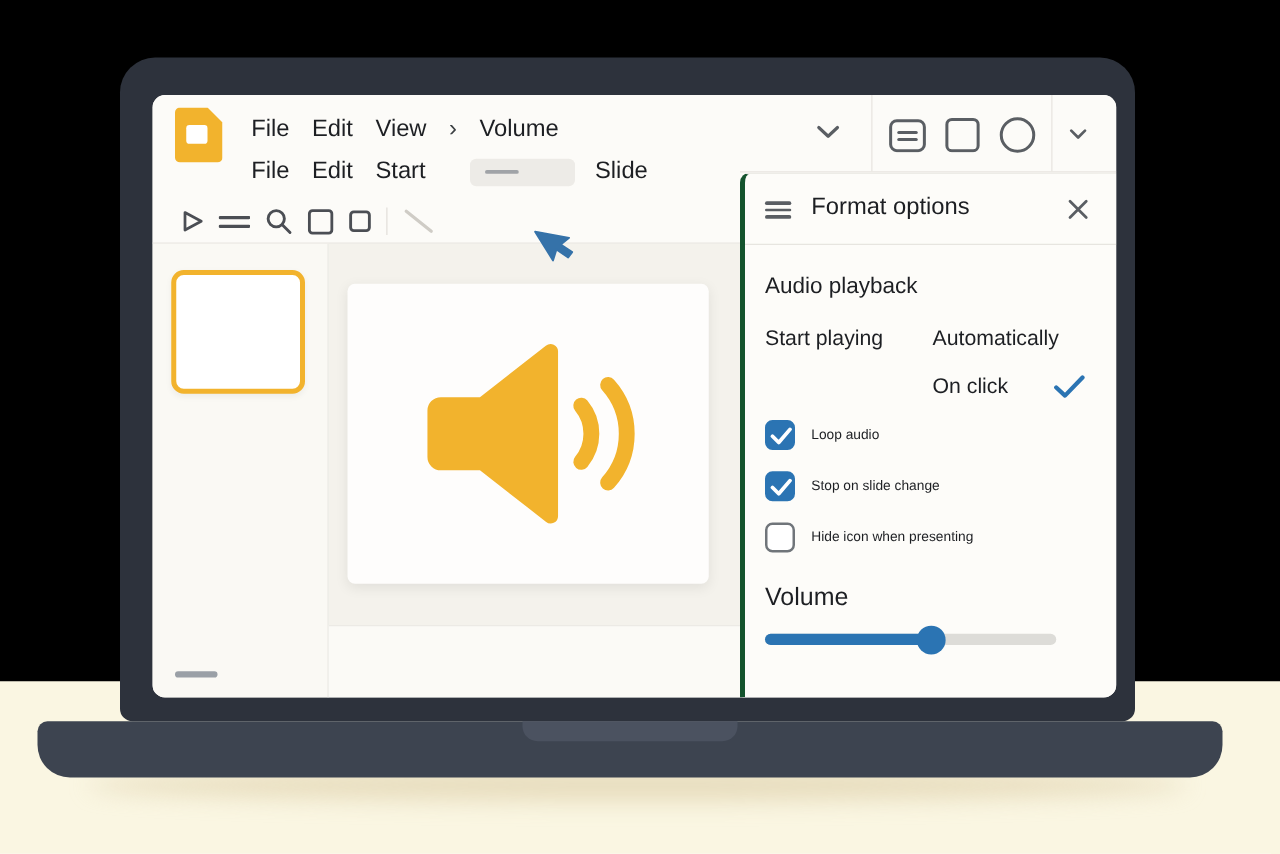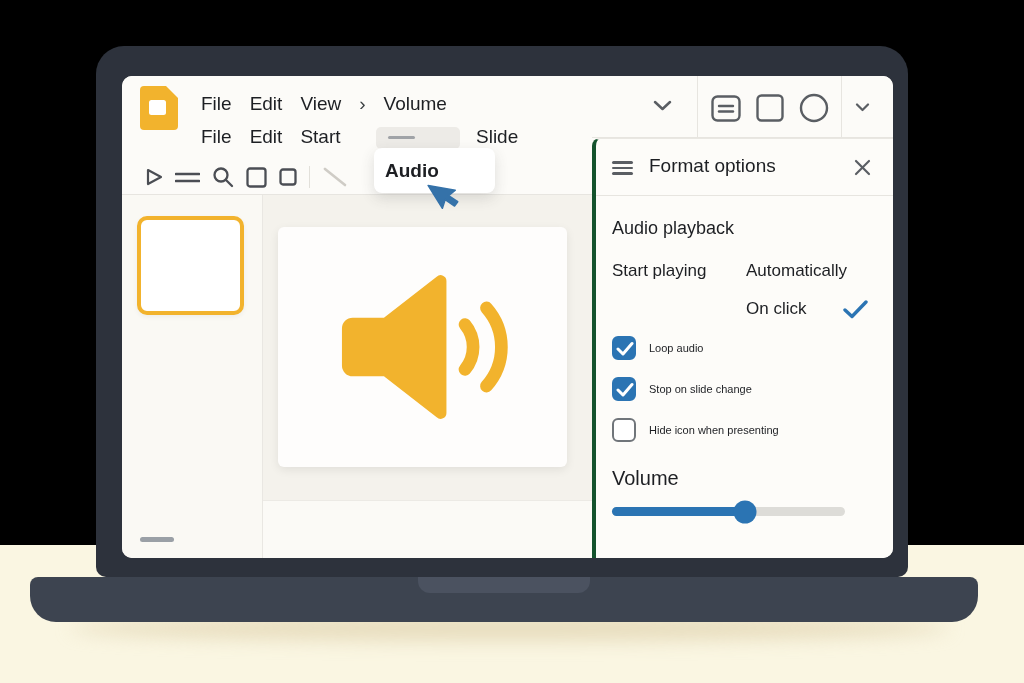--- a/index.html
+++ b/index.html
@@ -171,23 +171,20 @@
         </svg>
       </div>
       <div class="tr-vline" style="left:719px;"></div>
       <svg class="topright-chevron-2" width="15" height="9" viewBox="0 0 15 9">
         <path d="M2 1.5 L7.5 7 L13 1.5" fill="none" stroke="#5a5e63" stroke-width="2.2" stroke-linecap="round" stroke-linejoin="round"></path>
       </svg>
       <div class="header-divider"></div>
       <div class="panel-top-line"></div>
     </div>
 
-    <div class="dropdown">
-      <span class="dropdown-label">Audio</span>
-    </div>
     <svg class="cursor" width="40" height="46" viewBox="0 0 40 46">
       <g transform="translate(7,2) rotate(-32 10 14)">
         <path d="M0 0 L0 27 L7 21 L11.5 31.5 L16.5 29.5 L12 19.5 L20.5 18.5 Z" fill="#3572a9" stroke="#3572a9" stroke-width="1.5" stroke-linejoin="round"></path>
       </g>
     </svg>
 
     <div class="sidebar">
       <div class="thumb"></div>
       <div class="sidebar-dash"></div>
     </div>

